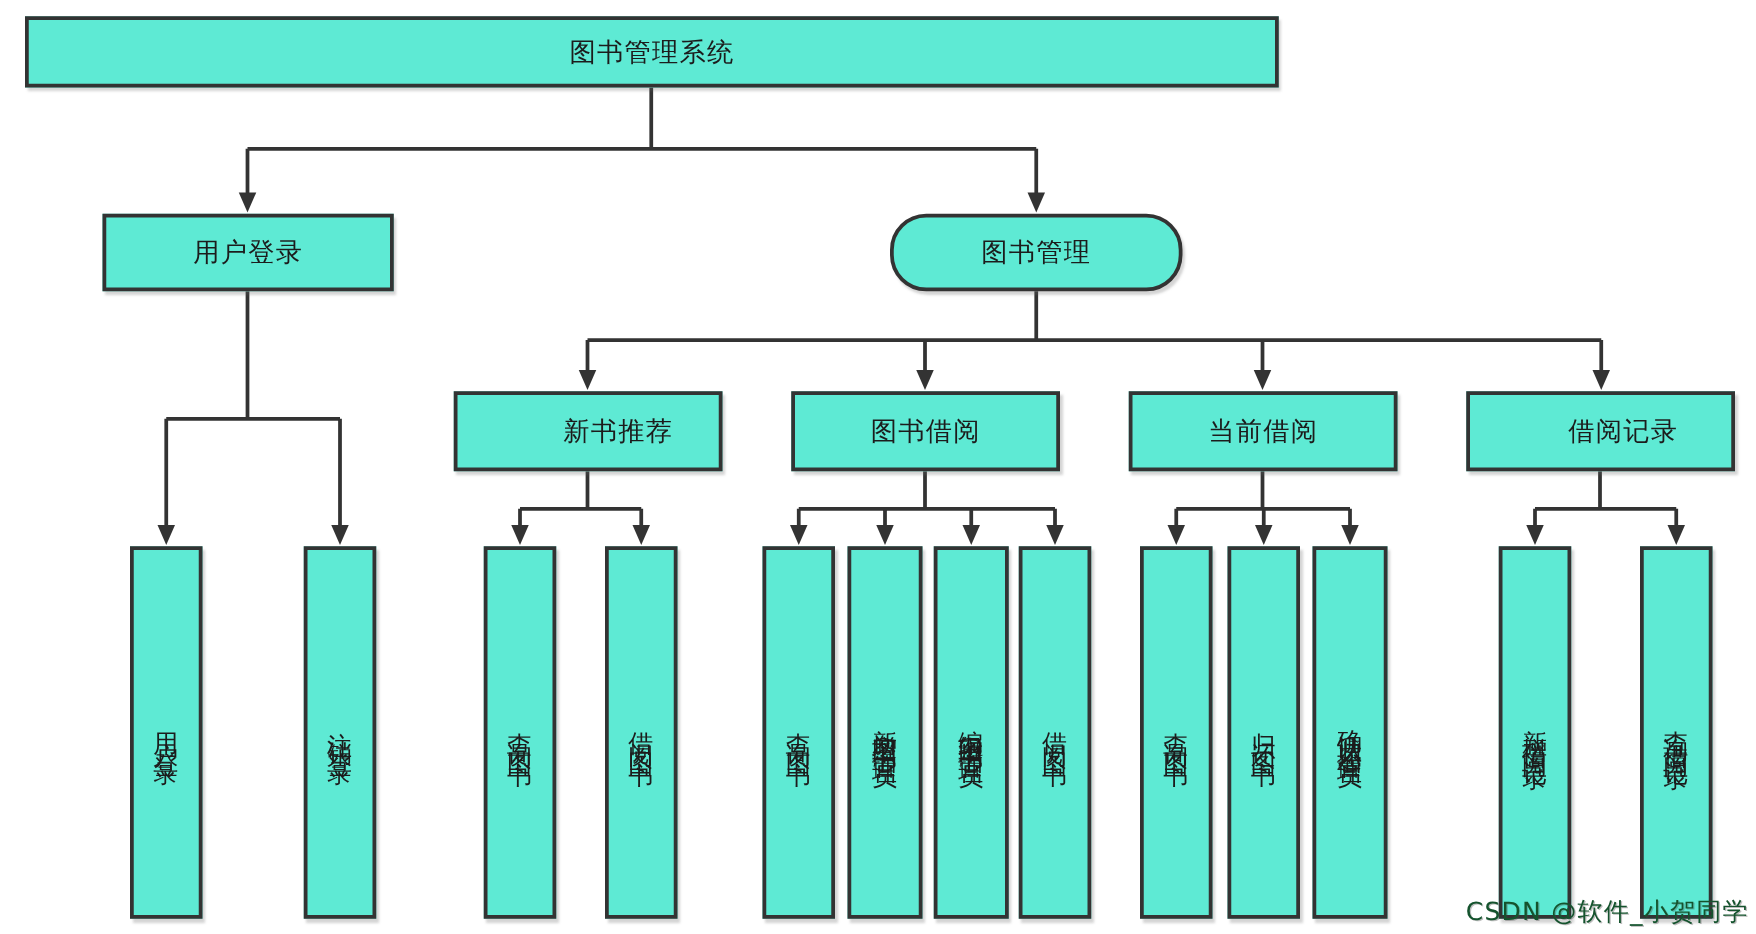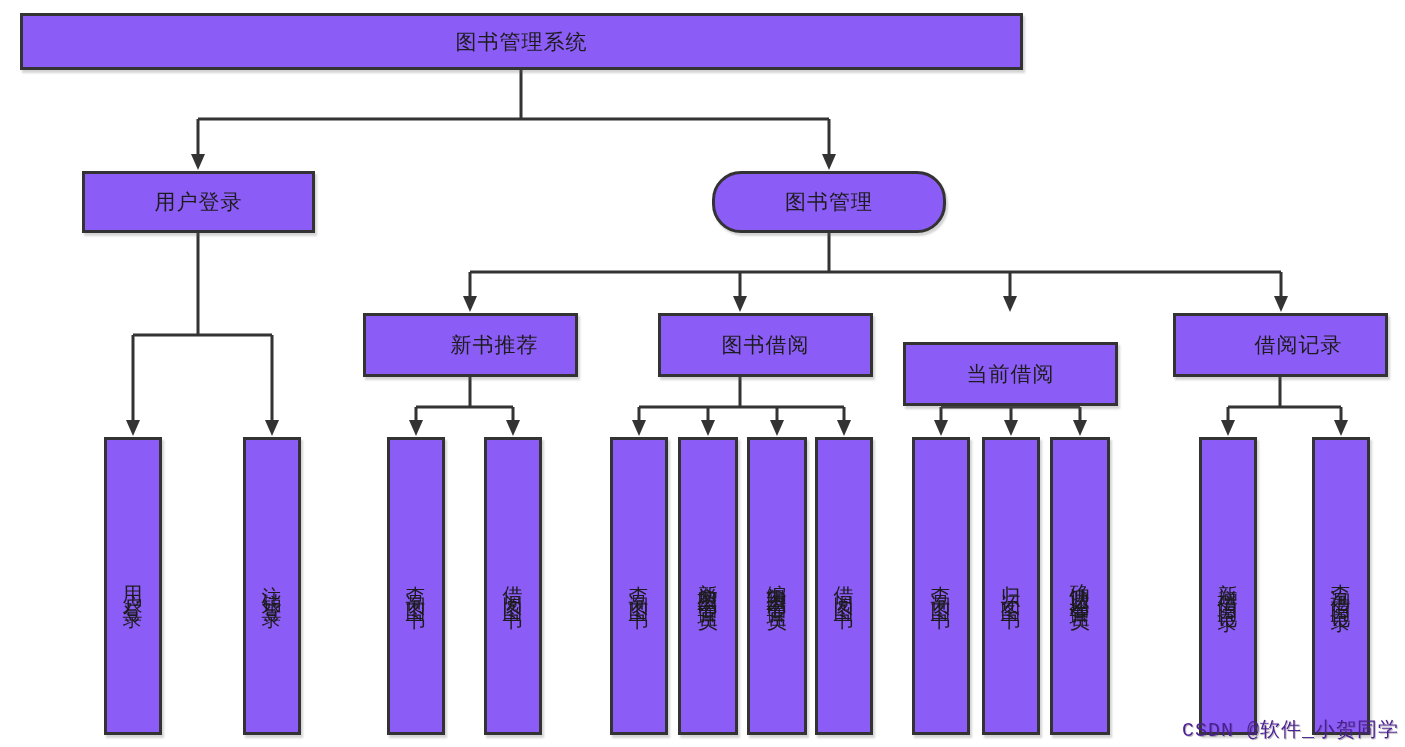--- a/index.html
+++ b/index.html
@@ -17,21 +17,21 @@
   }
   .connectors {
     position: absolute;
     left: 0;
     top: 0;
     pointer-events: none;
   }
   .node {
     position: absolute;
     box-sizing: border-box;
-    background: #8b5cf6;
+    background: #5eead4;
     border: 3px solid #333333;
     color: #1c1c1c;
     display: flex;
     align-items: center;
     justify-content: center;
     box-shadow: 2px 3px 2px rgba(100,100,100,0.28);
   }
   .h-node {
     font-size: 21px;
     letter-spacing: 1px;
@@ -42,25 +42,24 @@
     line-height: 1;
     font-size: 20px;
     letter-spacing: 8px;
     white-space: nowrap;
   }
   .watermark {
     position: absolute;
     right: 6px;
     bottom: 4px;
     font-size: 20px;
-    color: #4c1d95;
+    color: #14532d;
     letter-spacing: 1px;
     text-shadow: 1px 1px 0 rgba(70,70,70,0.35);
     white-space: nowrap;
-    font-family: Liberation Mono, monospace;
   }
 </style>
 </head>
 <body>
 
 <div class="canvas">
 
   <svg class="connectors" width="1405" height="747" viewBox="0 0 1405 747">
     <g stroke="#333333" stroke-width="3" fill="none">
 
@@ -108,24 +107,24 @@
   <div class="node h-node" style="left:82px; top:171px; width:233px; height:62px;">
     <span>用户登录</span>
   </div>
   <div class="node h-node" style="left:712px; top:171px; width:234px; height:62px;border-radius:29px;">
     <span>图书管理</span>
   </div>
 
   <div class="node h-node" style="left:363px; top:313px; width:215px; height:64px;padding-left:48px;">
     <span>新书推荐</span>
   </div>
-  <div class="node h-node" style="left:658px; top:313px; width:215px; height:64px;">
+  <div class="node h-node" style="left:633px; top:313px; width:215px; height:64px;">
     <span>图书借阅</span>
   </div>
-  <div class="node h-node" style="left:903px; top:313px; width:215px; height:64px;margin-top:29px;">
+  <div class="node h-node" style="left:903px; top:313px; width:215px; height:64px;">
     <span>当前借阅</span>
   </div>
   <div class="node h-node" style="left:1173px; top:313px; width:215px; height:64px;padding-left:36px;">
     <span>借阅记录</span>
   </div>
 
   <div class="node v-node" style="left:104px; top:437px; width:58px; height:298px;">
     <span class="vtext">用户登录</span>
   </div>
   <div class="node v-node" style="left:243px; top:437px; width:58px; height:298px;">

